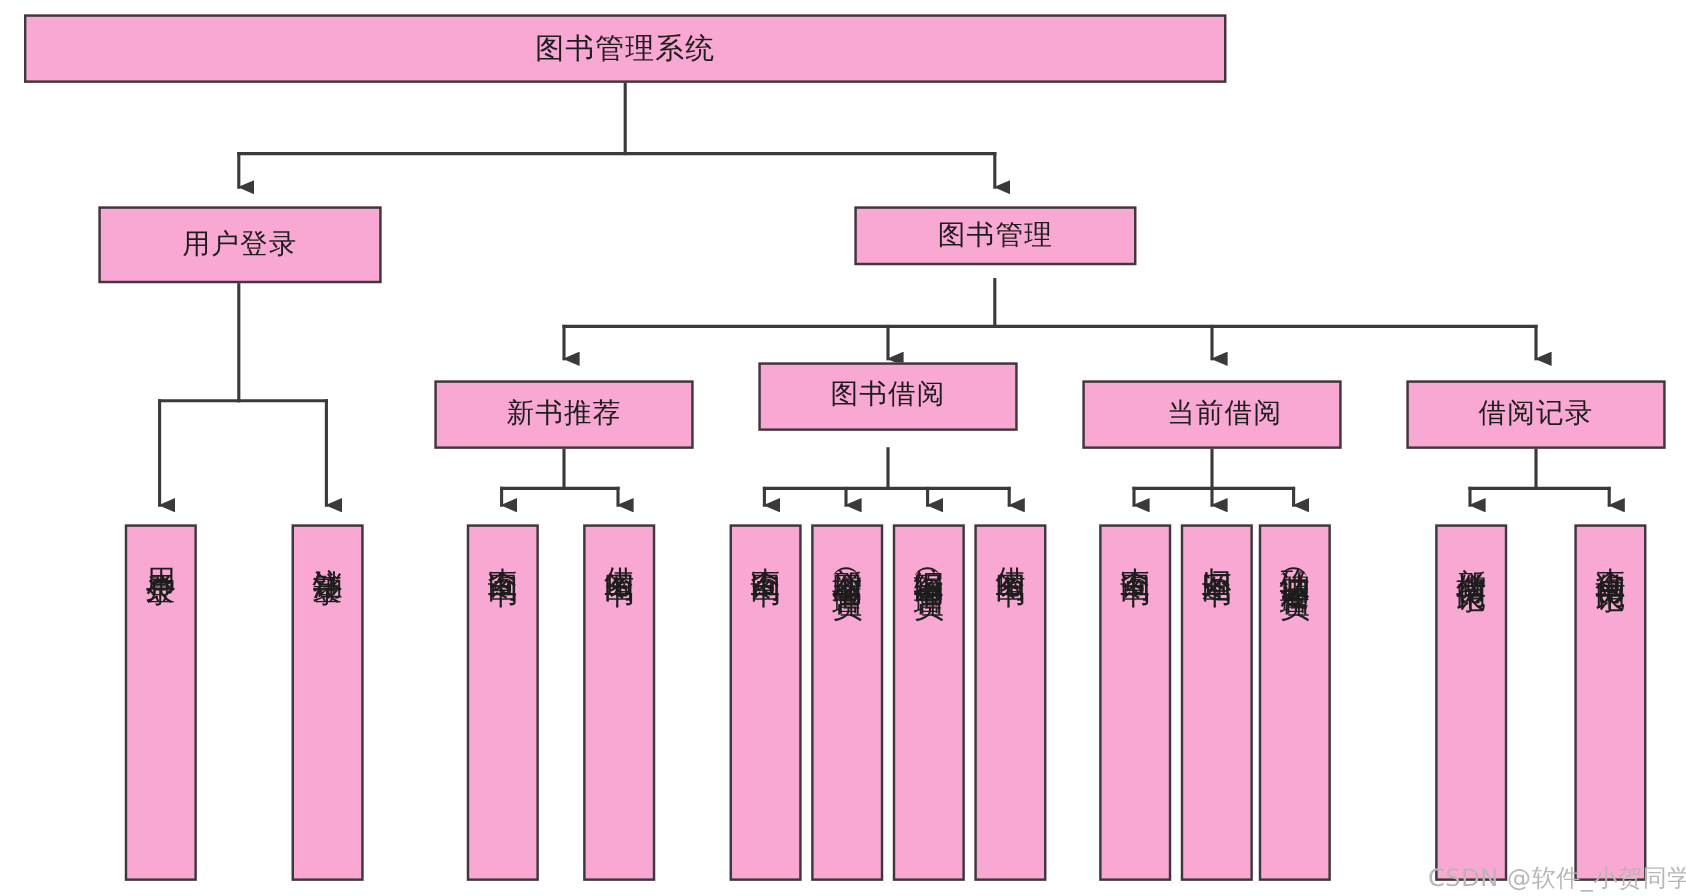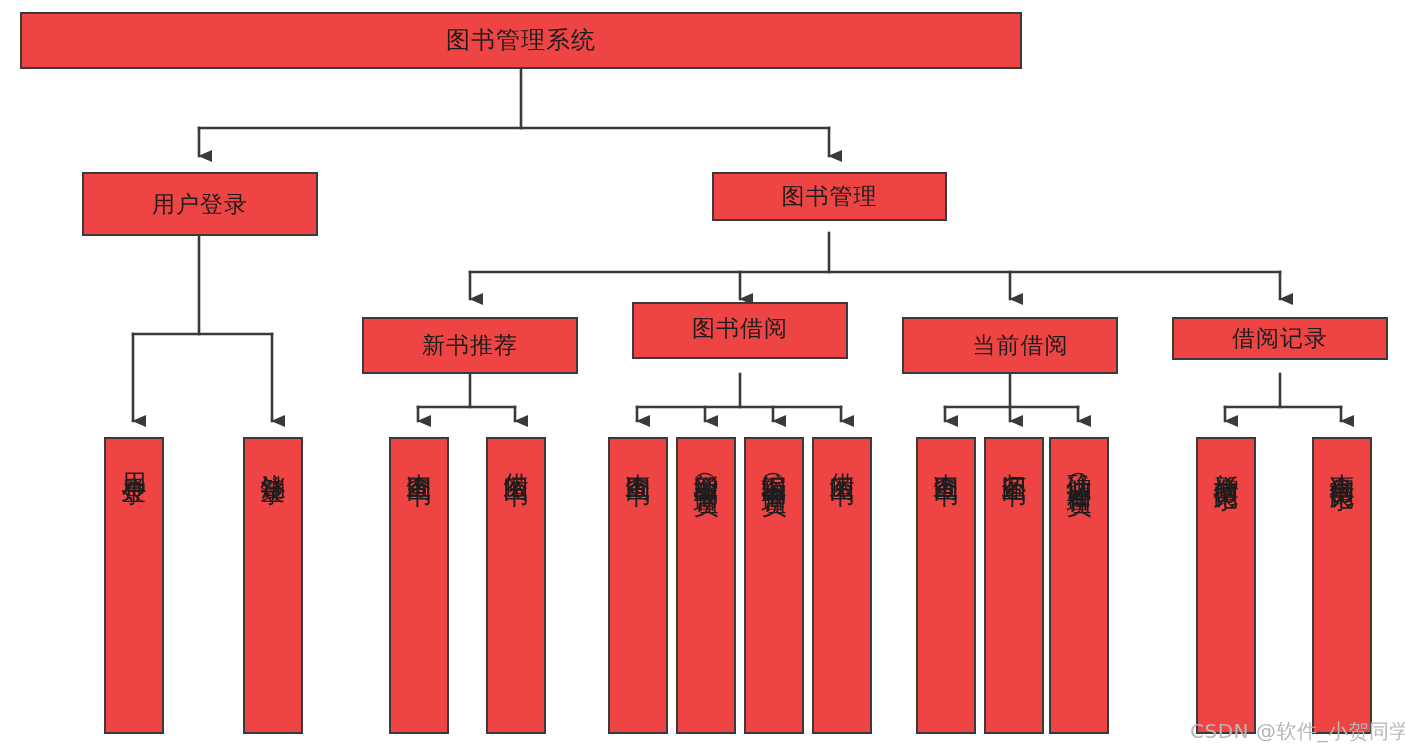--- a/index.html
+++ b/index.html
@@ -21,21 +21,21 @@
     position: absolute;
     left: 0;
     top: 0;
     width: 1405px;
     height: 747px;
     pointer-events: none;
   }
   .node {
     position: absolute;
     box-sizing: border-box;
-    background: #ef4444;
+    background: #f9a8d4;
     border: 2.5px solid #3a3a3a;
     display: flex;
     align-items: center;
     justify-content: center;
     color: #1d1d1d;
     line-height: 1.22;
   }
   .node .label {
     display: block;
     text-align: center;
@@ -142,21 +142,21 @@
   </div>
 
   <div class="node horiz" style="left:632px; top:302px; width:216px; height:57px;font-family:Liberation Mono, monospace;">
     <span class="label">图书借阅</span>
   </div>
 
   <div class="node horiz" style="left:902px; top:317px; width:216px; height:57px;padding-left:21px;">
     <span class="label">当前借阅</span>
   </div>
 
-  <div class="node horiz" style="left:1172px; top:317px; width:216px; height:43px;">
+  <div class="node horiz" style="left:1172px; top:317px; width:216px; height:57px;">
     <span class="label">借阅记录</span>
   </div>
 
   <div class="node vert" style="left:104px; top:437px; width:60px; height:297px;">
     <span class="label">用户登录</span>
   </div>
 
   <div class="node vert" style="left:243px; top:437px; width:60px; height:297px;">
     <span class="label">注销登录</span>
   </div>

